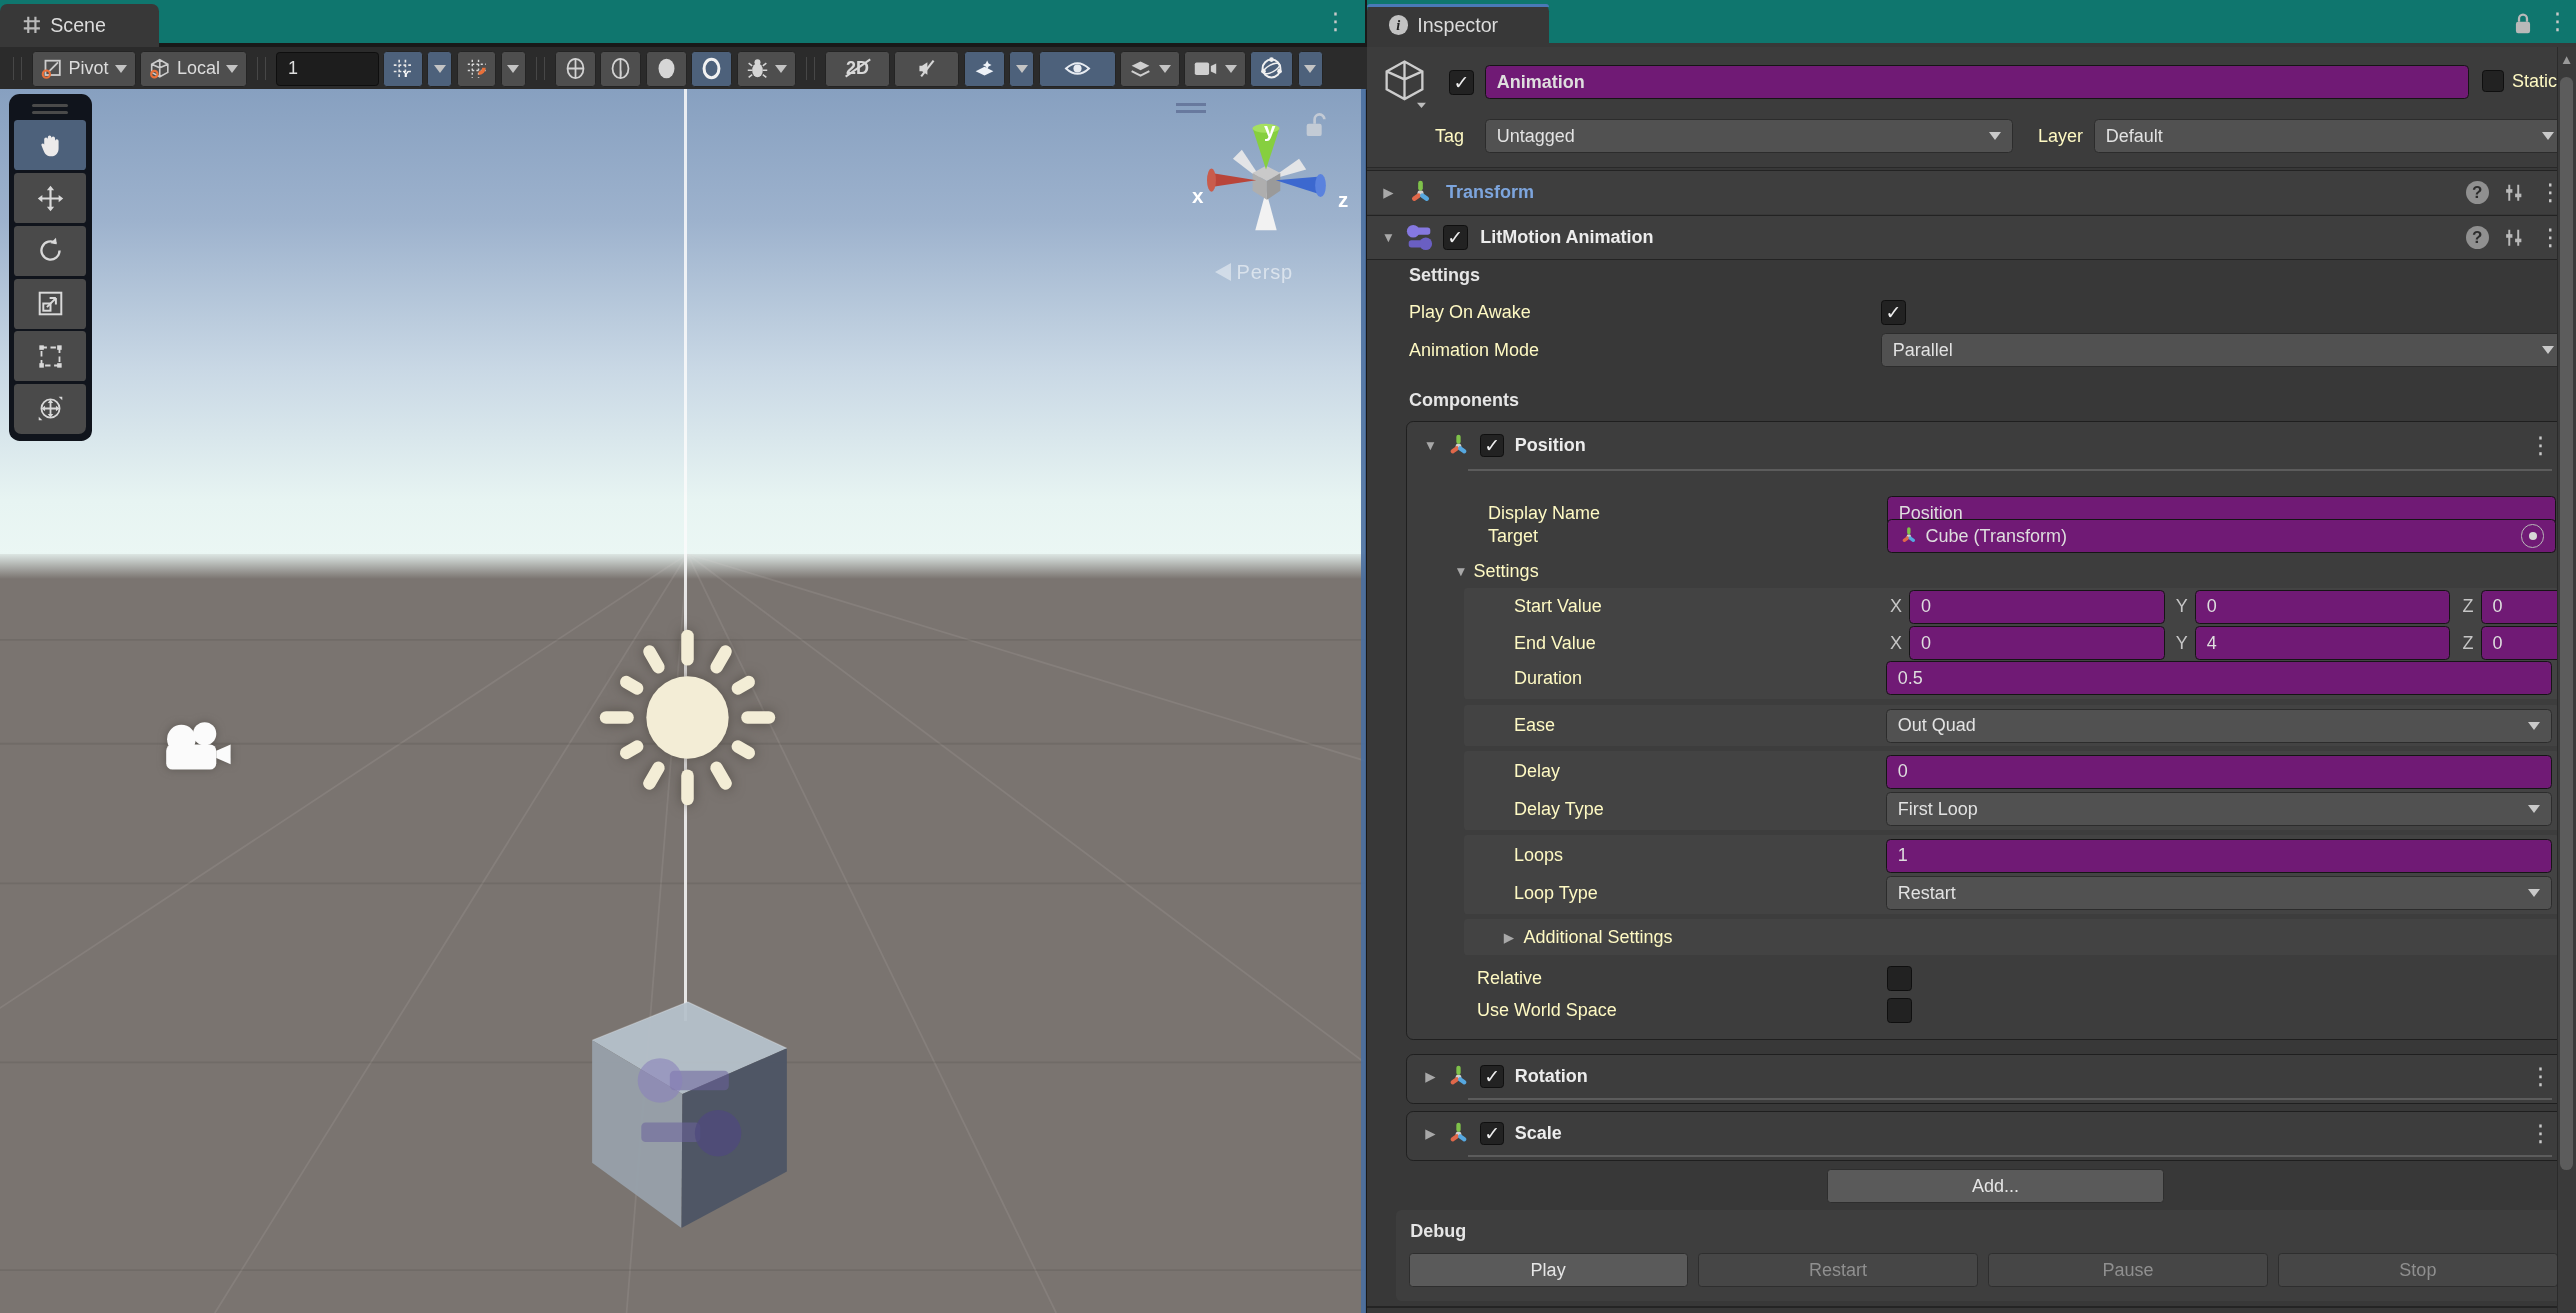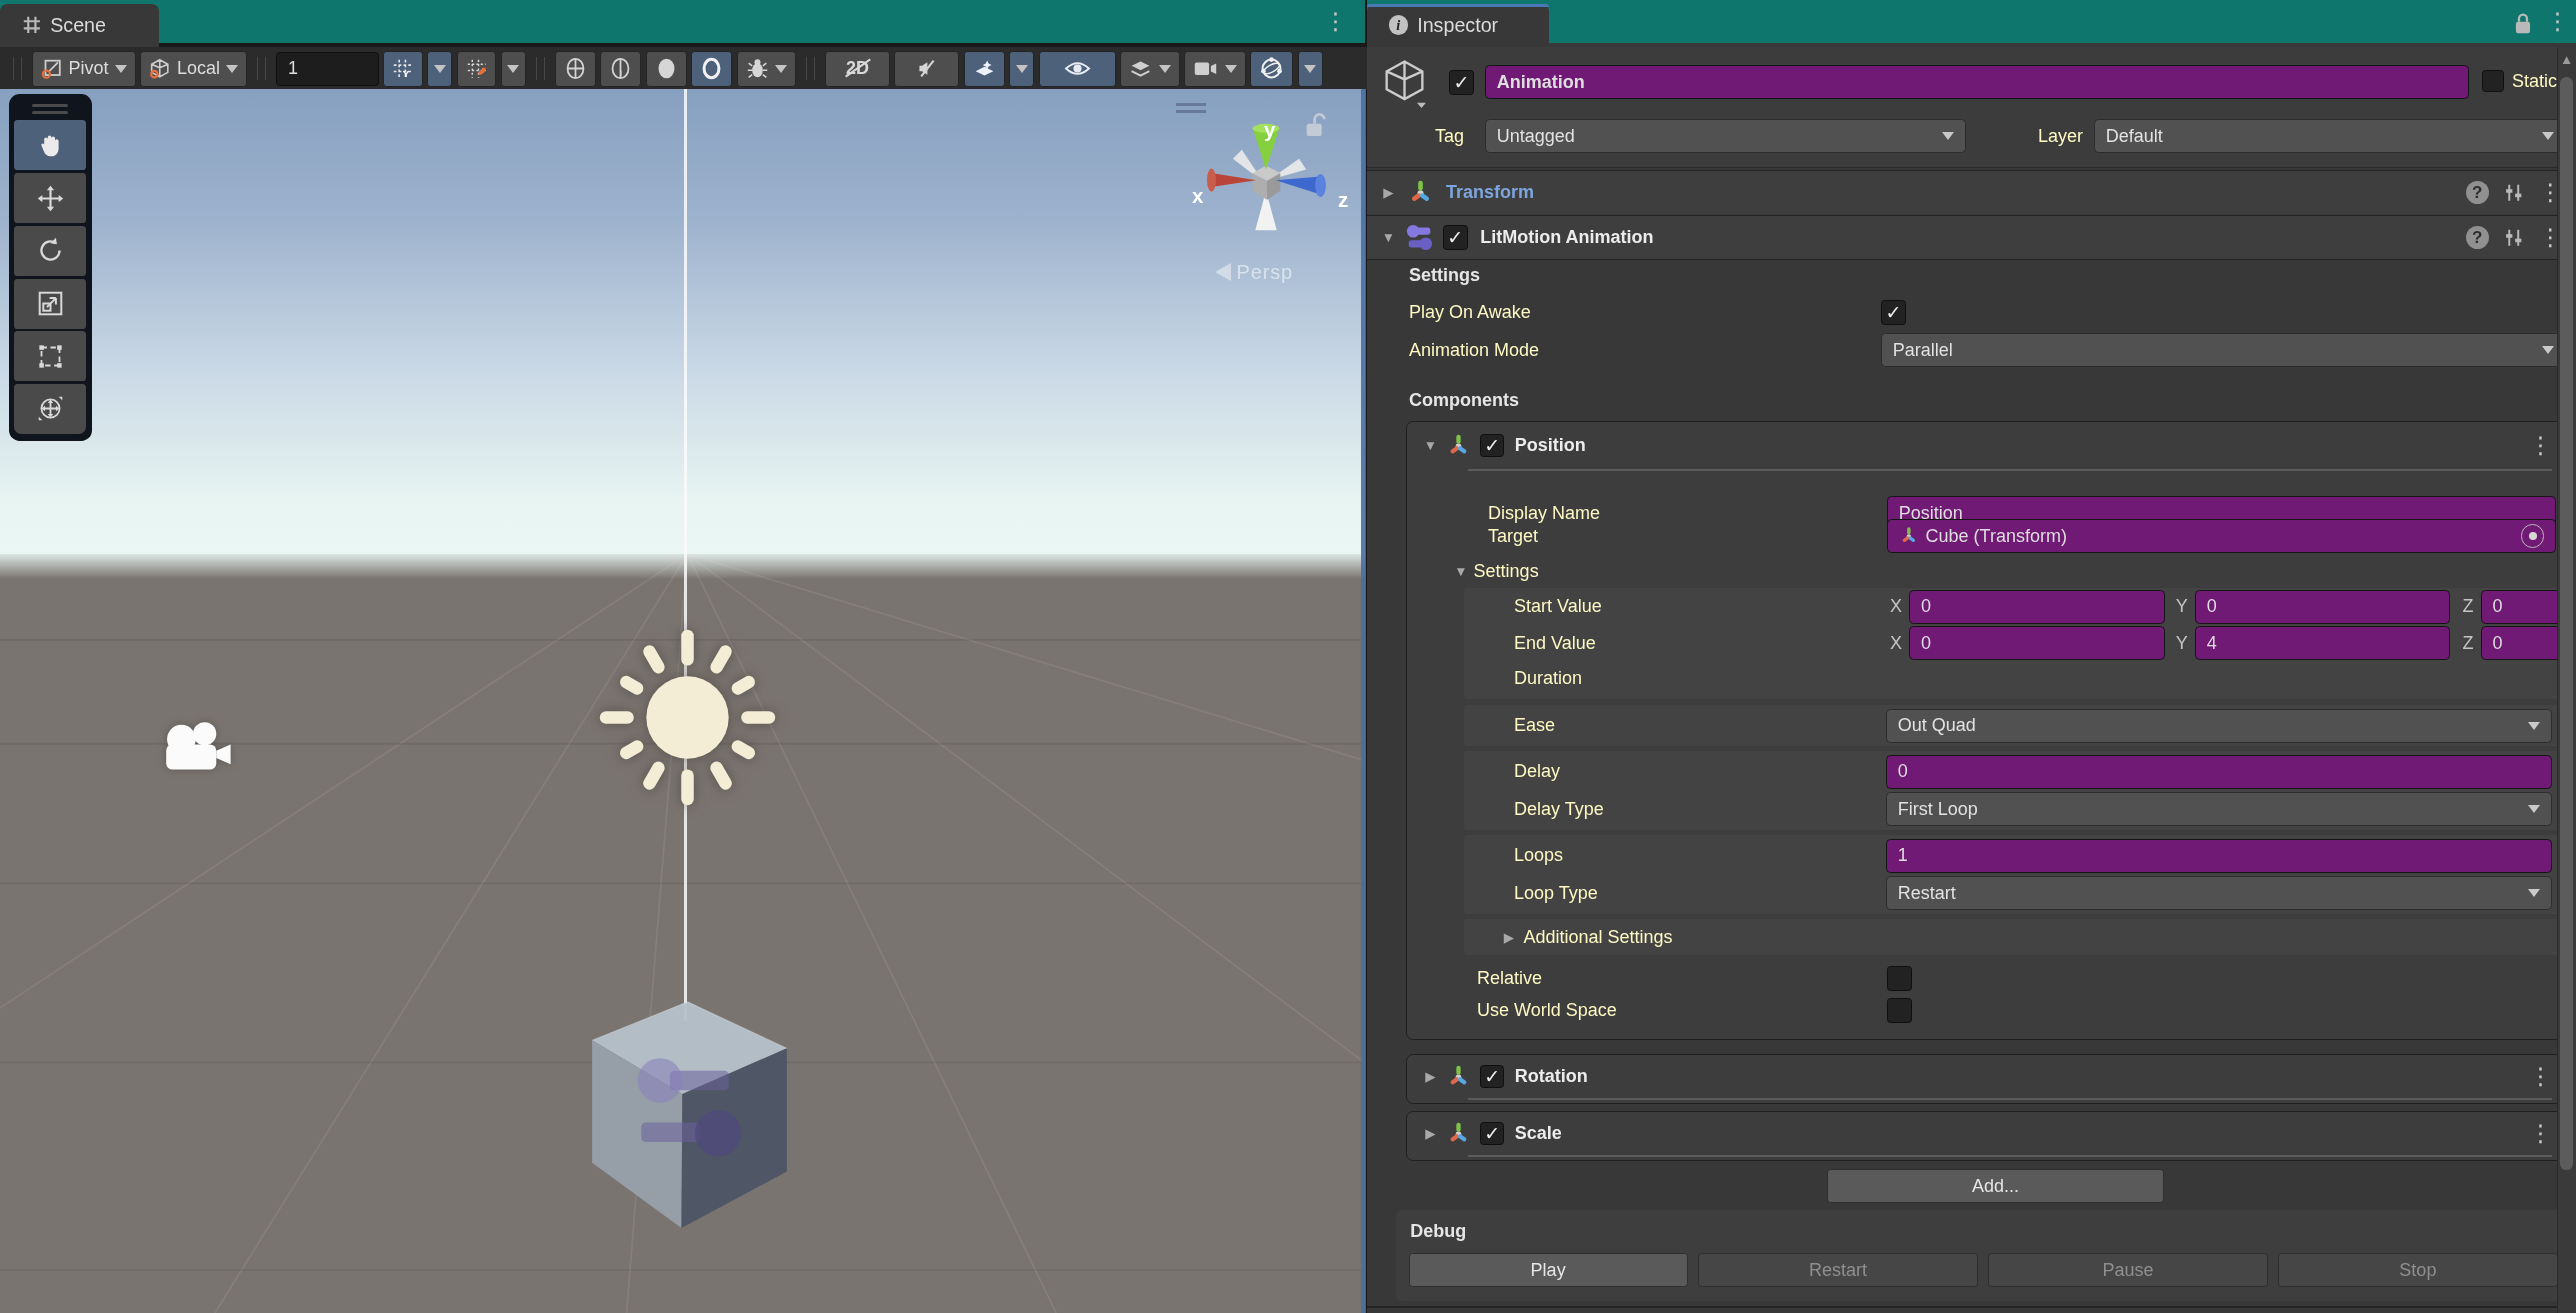--- a/index.html
+++ b/index.html
@@ -403,21 +403,21 @@
       <svg class="abs" style="left:14.3px;top:10.7px;" width="47" height="50" viewBox="0 0 52 56">
         <path d="M26 4l20 11v20L26 46 6 35V15z M26 4v20 M6 15l20 9 20-9 M26 24v22" fill="none" stroke="#cdcdcd" stroke-width="2.6"></path>
         <path d="M40 50l10 0-5 6z" fill="#bdbdbd"></path>
       </svg>
       <div class="abs chk" style="left:82px;top:23px;">✓</div>
       <input class="abs ifield" style="left: 118px; top: 18px; width: 984px; font-weight: bold;" value="Animation">
       <div class="abs chk" style="left:1115px;top:23px;width:19.7px;height:19.7px;"></div>
       <div class="abs lbl" style="left:1145px;top:24px;">Static</div>
       <div class="abs caret" style="left:1194px;top:32px;"></div>
       <div class="abs lbl" style="left:68px;top:79px;">Tag</div>
-      <div class="abs dd" style="left:118px;top:72px;width:481px;gap:32px;">
+      <div class="abs dd" style="left:118px;top:72px;width:528px;gap:32px;">
         <span>Untagged</span>
           <span class="caret"></span>
       </div>
       <div class="abs lbl" style="left:671px;top:79px;">Layer</div>
       <div class="abs dd" style="left:727px;top:72px;width:472px;">
         <span>Default</span>
           <span class="caret"></span>
       </div>
     </div>
 
@@ -538,20 +538,21 @@
             <span class="axis">X</span>
             <input class="ifield" value="0" style="">
             <span class="axis">Y</span>
             <input class="ifield" value="4" style="">
             <span class="axis">Z</span>
             <input class="ifield" value="0" style="">
           </div>
         </div>
         <div class="prow" style="left:50px;top:73px;width:1038px;">
           <span class="lbl" style="width:372px;flex:none;">Duration</span>
+          <input class="ifield" style="flex: 1 1 0%;" value="0.5">
         </div>
       </div>
 
       <div class="group" style="top:283px;height:41px;">
         <div class="prow" style="left:50px;top:3.6px;width:1038px;">
           <span class="lbl" style="width:372px;flex:none;">Ease</span>
           <div class="dd" style="flex:1;">
             <span>Out Quad</span>
               <span class="caret"></span>
           </div>

